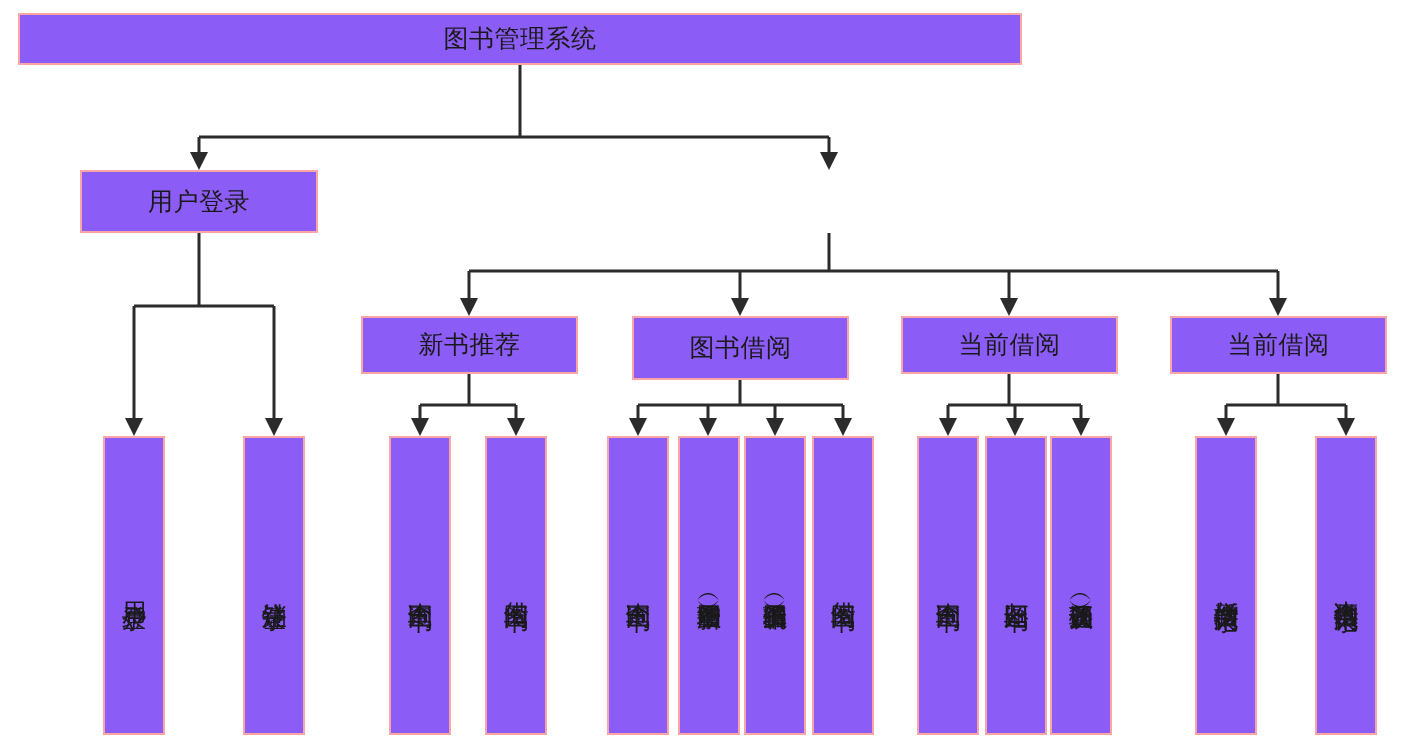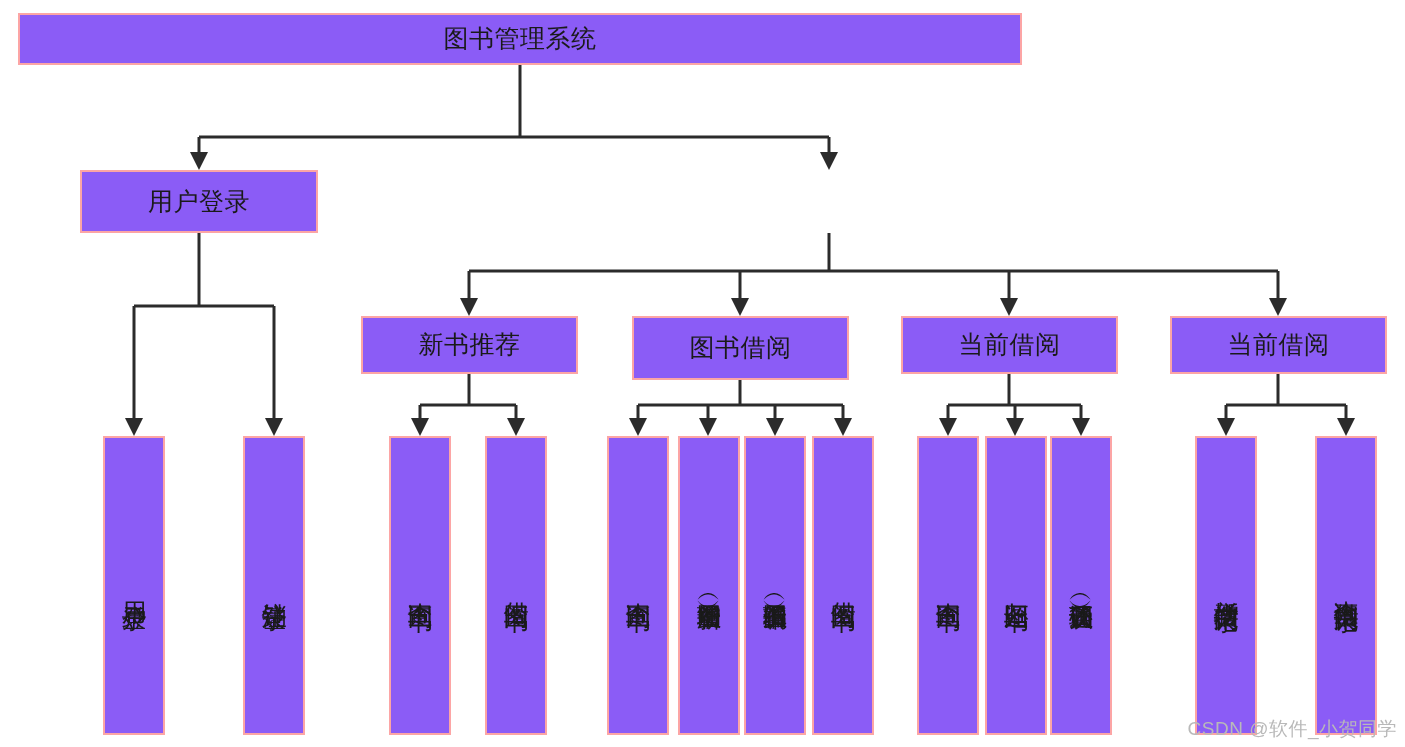--- a/index.html
+++ b/index.html
@@ -203,15 +203,14 @@
   <div class="node vert" id="node-leaf-10" style="left: 1050px; top: 436px; width: 62px; height: 299px; font-size: 24px; letter-spacing: 0px;">
     <span class="vtext">确认归还（管理员）</span>
   </div>
   <div class="node vert" id="node-leaf-11" style="left: 1195px; top: 436px; width: 62px; height: 299px;">
     <span class="vtext">新增借阅记录</span>
   </div>
   <div class="node vert" id="node-leaf-12" style="left: 1315px; top: 436px; width: 62px; height: 299px;">
     <span class="vtext">查询借阅记录</span>
   </div>
 
-  <div id="watermark">CSDN @软件_小贺同学</div>
 
 </div>
 
 </body></html>

